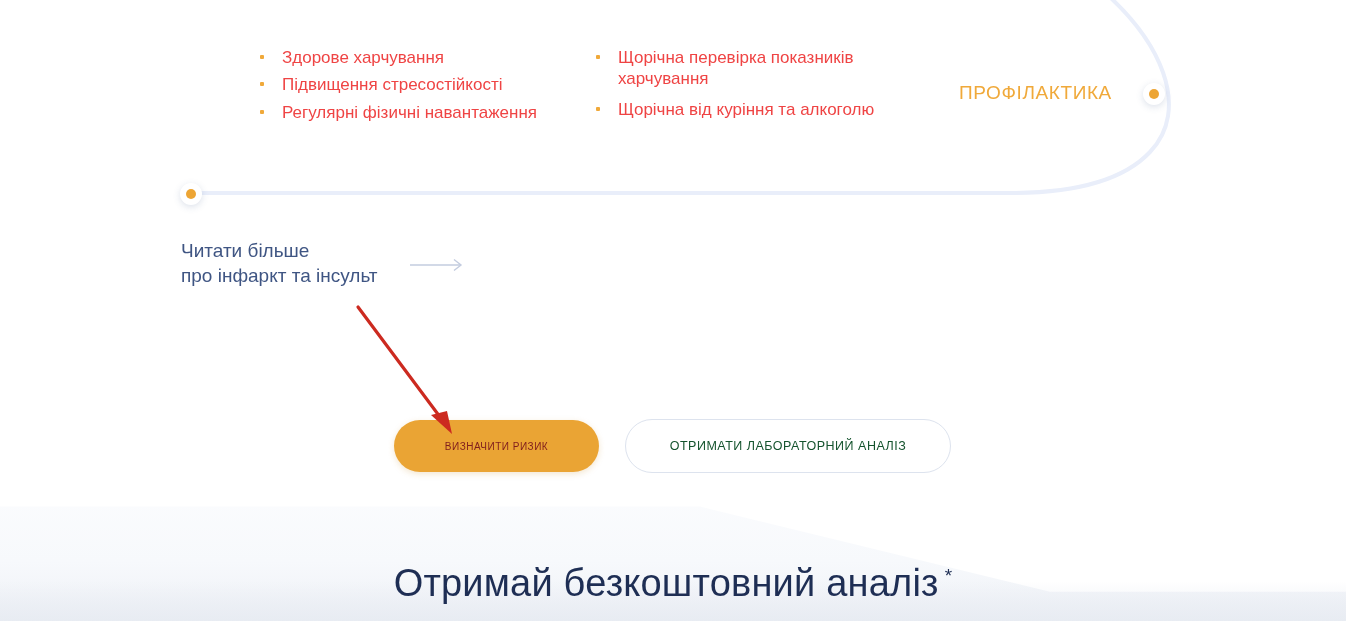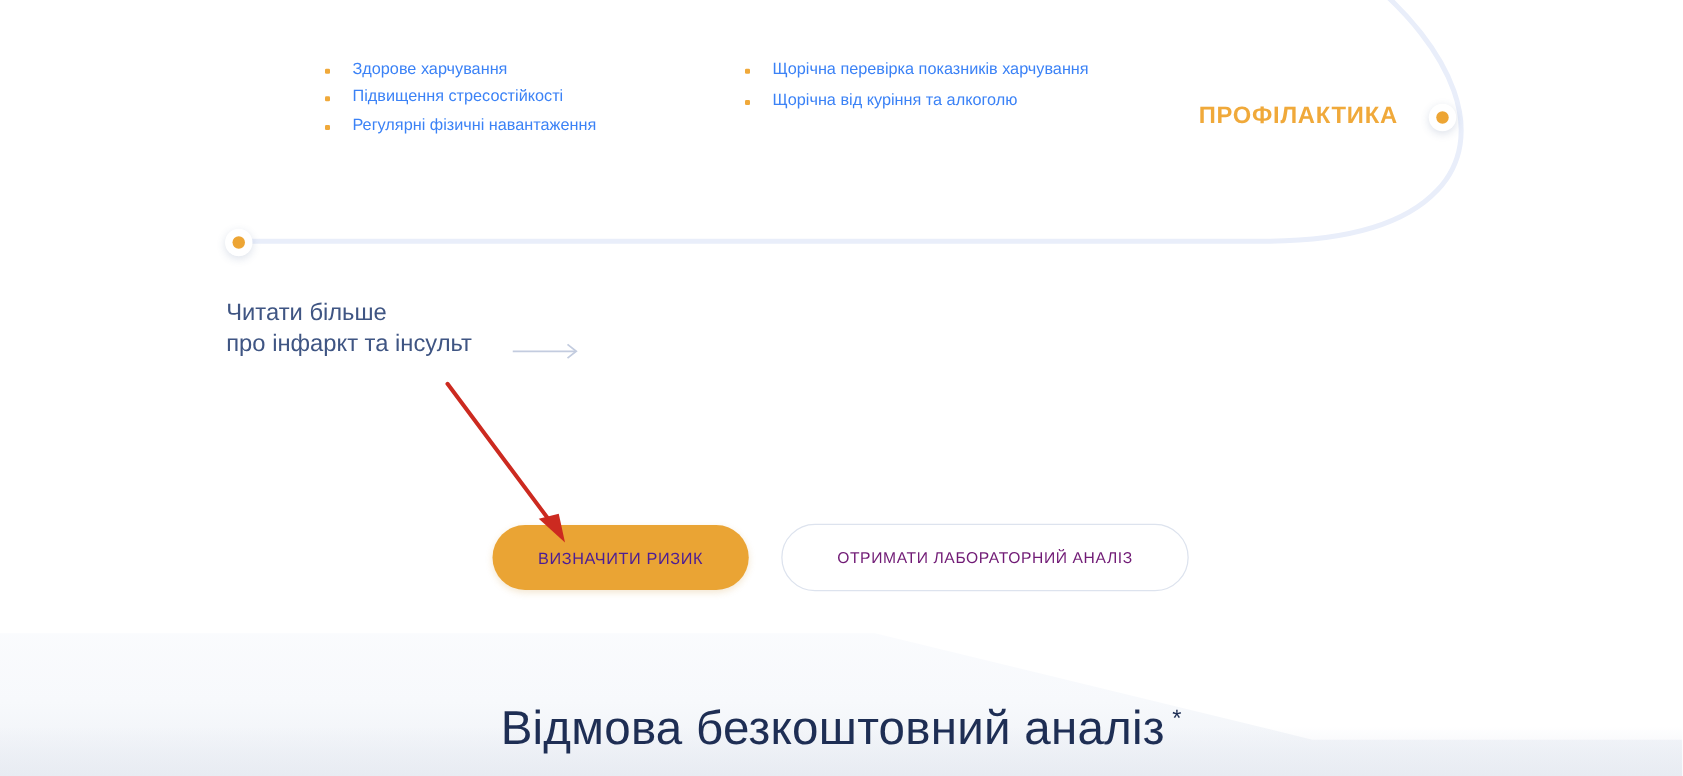--- a/index.html
+++ b/index.html
@@ -77,21 +77,21 @@
   }
   .marker-left  { left: 180px; top: 183px; }
   .marker-right { left: 1143px; top: 83px; }
 
   
   .prevention-label {
     position: absolute;
     left: 959px;
     top: 82px;
     font-size: 19px;
-    font-weight: 700;
+    font-weight: 400;
     letter-spacing: 0.6px;
     color: #f0a93a;
     text-transform: uppercase;
     z-index: 3;
     white-space: nowrap;
     text-align: right;
   }
 
   
   .bullet-col {
@@ -111,33 +111,33 @@
   .bullet-dot {
     flex: 0 0 auto;
     width: 4px;
     height: 4px;
     background: #f0a93a;
     margin-top: 8px;
     margin-right: 18px;
     border-radius: 1px;
   }
   .bullet-text {
-    font-size: 13px;
+    font-size: 17px;
     line-height: 1.25;
-    color: #3b82f6;
+    color: #ef4444;
   }
 
   
   .read-more {
     position: absolute;
     left: 181px;
     top: 238px;
     z-index: 3;
     display: flex;
-    align-items: flex-end;
+    align-items: center;
   }
   .read-more-text {
     font-size: 19px;
     line-height: 1.32;
     color: #3f5583;
     font-weight: 400;
     white-space: pre-line;
   }
   .read-more-arrow {
     margin-left: 32px;
@@ -162,32 +162,32 @@
     text-transform: uppercase;
     display: flex;
     align-items: center;
     justify-content: center;
   }
   .btn-primary {
     width: 205px;
     height: 52px;
     border-radius: 26px;
     background: #eaa434;
-    color: #4c1d95;
-    font-size: 13px;
+    color: #7f1d1d;
+    font-size: 10px;
     box-shadow: 0 2px 6px rgba(200,140,40,0.22);
   }
   .btn-secondary {
     width: 326px;
     height: 54px;
     margin-left: 26px;
     border-radius: 27px;
     background: #ffffff;
     border: 1px solid #dde3ee;
-    color: #701a75;
+    color: #14532d;
     font-size: 12.5px;
   }
 
   
   .annotation-arrow {
     position: absolute;
     left: 0;
     top: 0;
     width: 1346px;
     height: 621px;
@@ -273,14 +273,14 @@
   <button class="btn btn-primary">ВИЗНАЧИТИ РИЗИК</button>
   <button class="btn btn-secondary">ОТРИМАТИ ЛАБОРАТОРНИЙ АНАЛІЗ</button>
 </div>
 
 <svg class="annotation-arrow" viewBox="0 0 1346 621" xmlns="http://www.w3.org/2000/svg">
   <line x1="358" y1="307" x2="446" y2="425" stroke="#cc2a20" stroke-width="3.2" stroke-linecap="round"></line>
   <polygon points="452,434 431,415 447,411" fill="#cc2a20"></polygon>
 </svg>
 
 <div class="bottom-heading">
-  <span>Відмова безкоштовний аналіз</span><span class="asterisk">*</span>
+  <span>Отримай безкоштовний аналіз</span><span class="asterisk">*</span>
 </div>
 
 </body></html>

